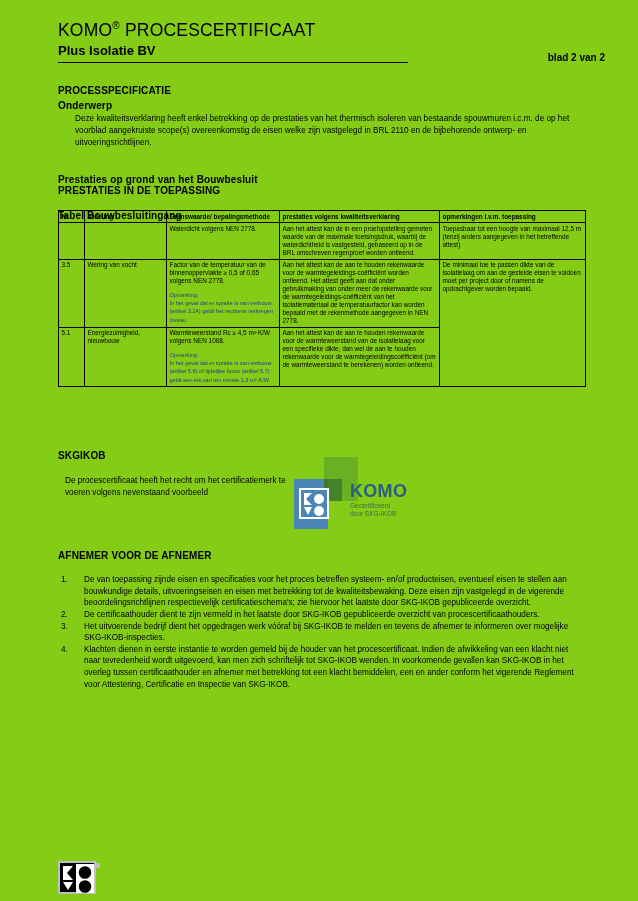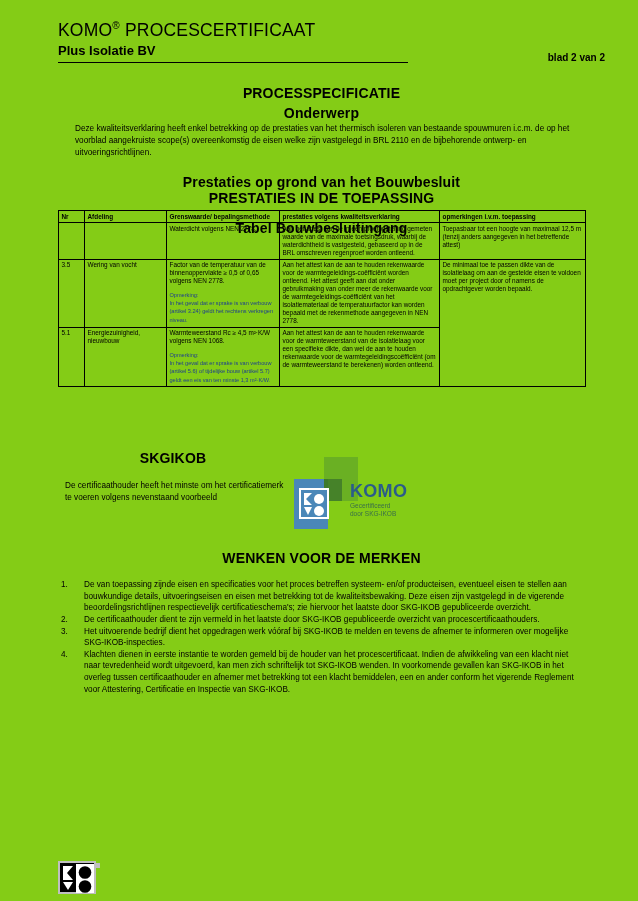--- a/index.html
+++ b/index.html
@@ -53,24 +53,23 @@
   .blad {
     position: absolute;
     right: 33px;
     top: 52px;
     font-size: 10px;
     font-weight: bold;
   }
 
   
   .sec-head {
-    font-size: 14px;
+    font-size: 10px;
     font-weight: bold;
     letter-spacing: .15px;
-    text-align: center;
   }
   .body-text {
     font-size: 8.2px;
     line-height: 1.45;
     margin-left: 17px;
   }
 
   .block {
     position: absolute;
   }
@@ -241,21 +240,21 @@
             </span>
           </td>
           <td>Aan het attest kan de aan te houden rekenwaarde voor de warmteweerstand van de isolatielaag voor een specifieke dikte, dan wel de aan te houden rekenwaarde voor de warmtegeleidingscoëfficiënt (om de warmteweerstand te berekenen) worden ontleend.</td>
         </tr>
       </tbody>
     </table>
   </div>
 
   <div class="block" style="left:58px; top:450px; width:230px;">
     <div class="sec-head">SKGIKOB</div>
-    <div class="body-text" style="margin-top:14px; margin-left:7px;">De certificaathouder heeft het minste om het certificatiemerk te voeren volgens nevenstaand voorbeeld</div>
+    <div class="body-text" style="margin-top:14px; margin-left:7px;">De procescertificaat heeft het recht om het certificatiemerk te voeren volgens nevenstaand voorbeeld</div>
   </div>
 
   <div class="komo-mark">
     <svg width="124" height="78" viewBox="0 0 124 78">
 
       <polygon points="36,2 70,2 70,46 36,46" fill="#6ab023"></polygon>
 
       <polygon points="6,24 40,24 40,74 6,74" fill="#4a87b8"></polygon>
 
       <polygon points="36,24 40,24 40,46 36,46" fill="#3f7a2a"></polygon>
@@ -275,21 +274,21 @@
     <div class="komo-text">
       <div class="komo-word">KOMO</div>
       <div class="komo-sub">
         <div>Gecertificeerd</div>
         <div>door SKG-IKOB</div>
       </div>
     </div>
   </div>
 
   <div class="block" style="left:58px; top:550px; width:527px;">
-    <div class="sec-head">WENKEN VOOR DE MERKEN</div>
+    <div class="sec-head">AFNEMER VOOR DE AFNEMER</div>
     <ol class="wenken" style="margin-top:13px;">
       <li>
         <span class="num">1.</span>
         <span>De van toepassing zijnde eisen en specificaties voor het proces betreffen systeem- en/of producteisen, eventueel eisen te stellen aan bouwkundige details, uitvoeringseisen en eisen met betrekking tot de kwaliteitsbewaking. Deze eisen zijn vastgelegd in de vigerende beoordelingsrichtlijnen respectievelijk certificatieschema's; zie hiervoor het laatste door SKG-IKOB gepubliceerde overzicht.</span>
       </li>
       <li>
         <span class="num">2.</span>
         <span>De certificaathouder dient te zijn vermeld in het laatste door SKG-IKOB gepubliceerde overzicht van procescertificaathouders.</span>
       </li>
       <li>

